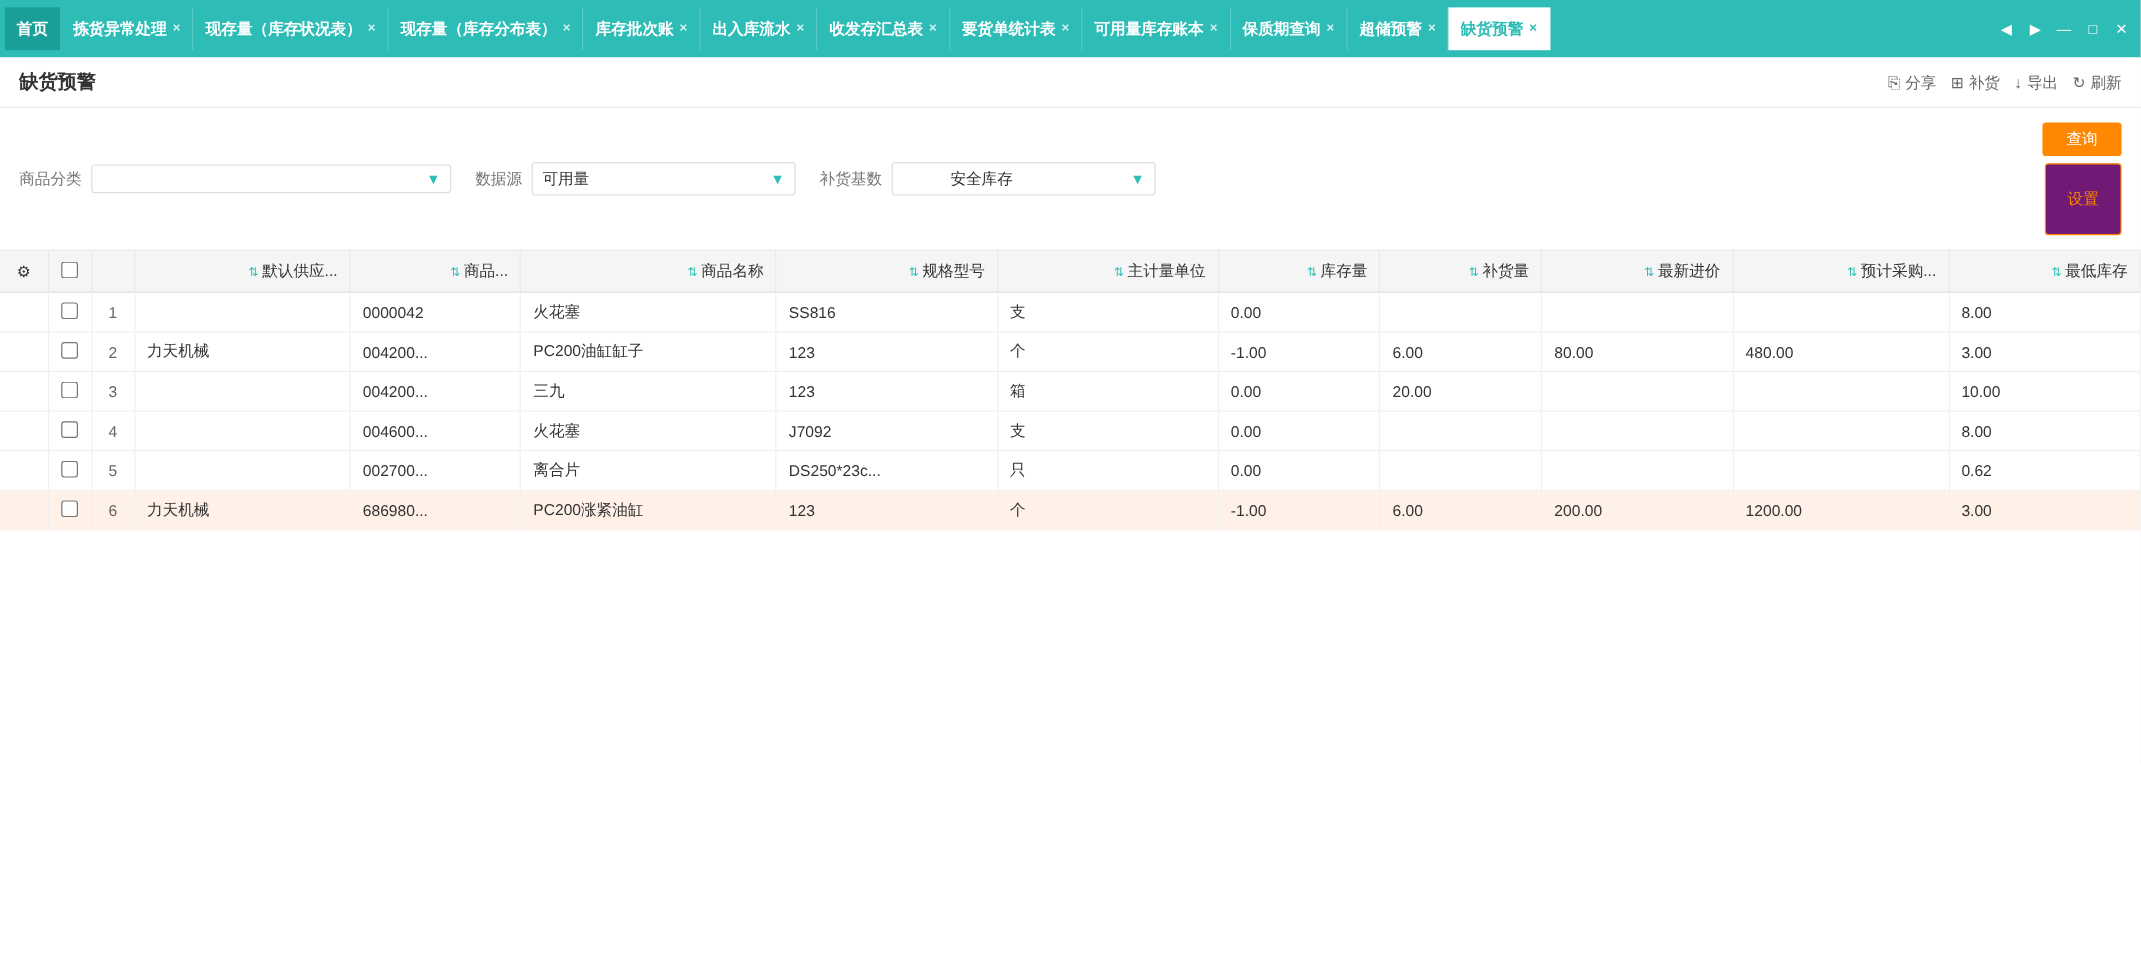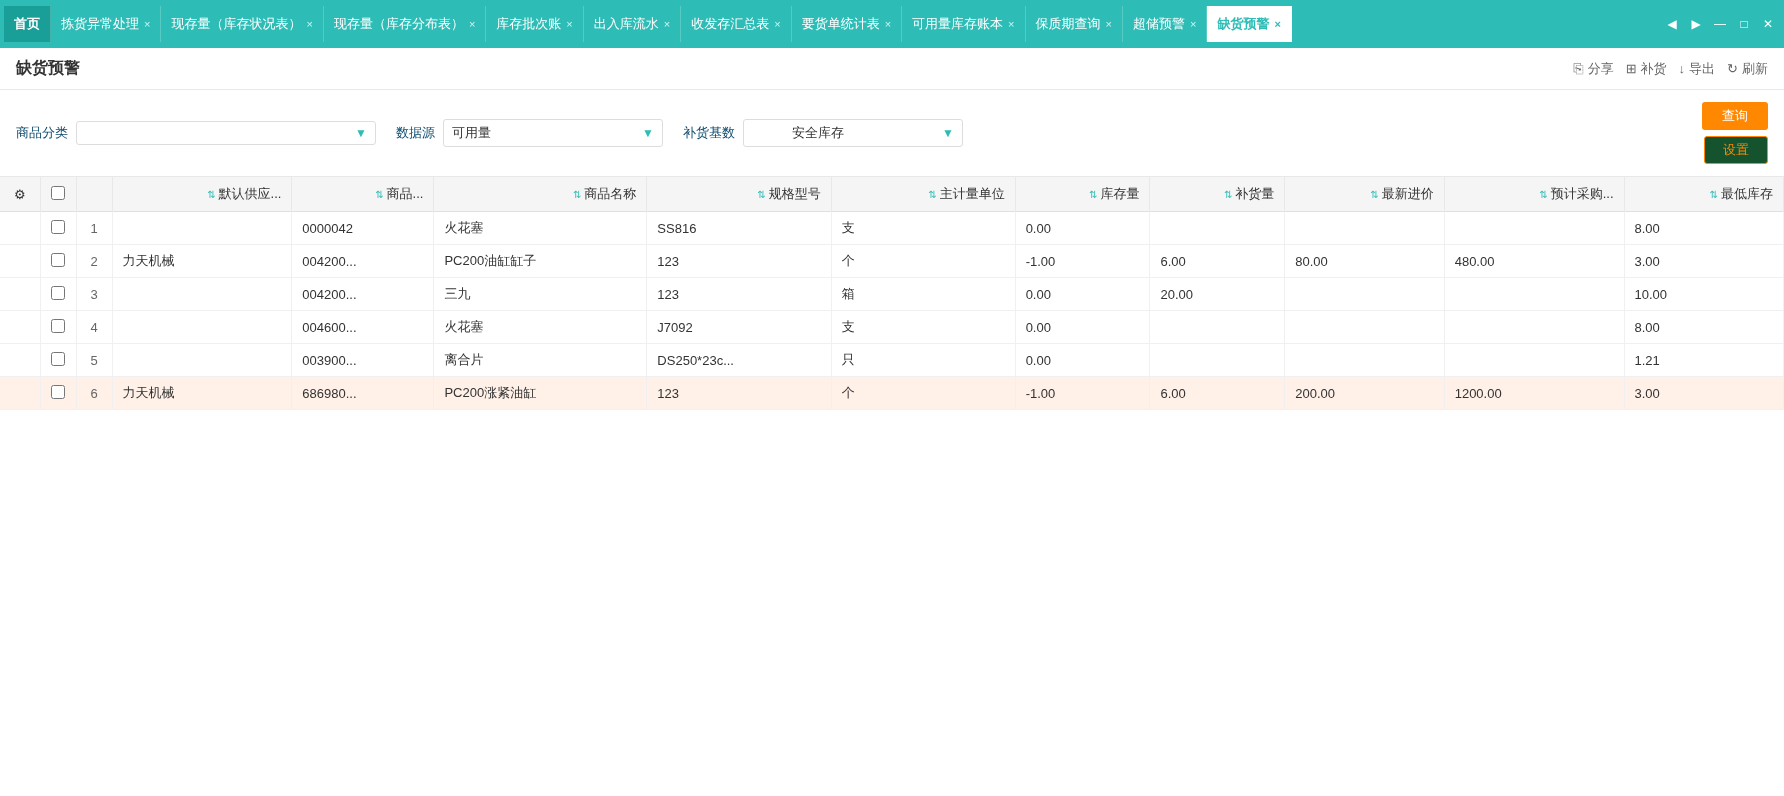--- a/index.html
+++ b/index.html
@@ -17,20 +17,21 @@
     .tab-item {
       display: flex;
       align-items: center;
       padding: 0 10px;
       height: 36px;
       color: #fff;
       white-space: nowrap;
       cursor: pointer;
       font-size: 13px;
       border-right: 1px solid rgba(255,255,255,0.2);
+      font-weight: bold;
     }
     .tab-item.home {
       background: #1a9e98;
       font-weight: bold;
     }
     .tab-item.active {
       background: #fff;
       color: #2dbdb6;
       font-weight: bold;
     }
@@ -104,21 +105,21 @@
       gap: 20px;
       background: #fff;
       border-bottom: 1px solid #e8e8e8;
     }
     .filter-group {
       display: flex;
       align-items: center;
       gap: 8px;
     }
     .filter-label {
-      color: #0c4a6e;
+      color: #737373;
       white-space: nowrap;
     }
     .filter-select {
       display: flex;
       align-items: center;
       border: 1px solid #ddd;
       border-radius: 3px;
       padding: 4px 8px;
       min-width: 200px;
       cursor: pointer;
@@ -142,25 +143,25 @@
     .btn-query {
       background: #ff8800;
       color: #fff;
       border: none;
       border-radius: 3px;
       padding: 5px 20px;
       cursor: pointer;
       font-size: 13px;
     }
     .btn-settings {
-      background: #14532d;
+      background: #701a75;
       color: #ff8800;
       border: 1px solid #ff8800;
       border-radius: 3px;
-      padding: 4px 18px;
+      padding: 20px 18px;
       cursor: pointer;
       font-size: 13px;
     }
 
     
     .table-container {
       overflow: auto;
     }
     table {
       width: 100%;
@@ -399,29 +400,29 @@
               <td></td>
               <td></td>
               <td></td>
               <td>8.00</td>
             </tr>
             <tr>
               <td class="gear-col"></td>
               <td class="checkbox-col"><input type="checkbox" style=""></td>
               <td class="row-num">5</td>
               <td></td>
-              <td>003900...</td>
+              <td>002700...</td>
               <td>离合片</td>
               <td>DS250*23c...</td>
               <td>只</td>
               <td>0.00</td>
               <td></td>
               <td></td>
               <td></td>
-              <td>1.21</td>
+              <td>0.62</td>
             </tr>
             <tr class="highlighted">
               <td class="gear-col"></td>
               <td class="checkbox-col"><input type="checkbox" style=""></td>
               <td class="row-num">6</td>
               <td>力天机械</td>
               <td>686980...</td>
               <td>PC200涨紧油缸</td>
               <td>123</td>
               <td>个</td>

